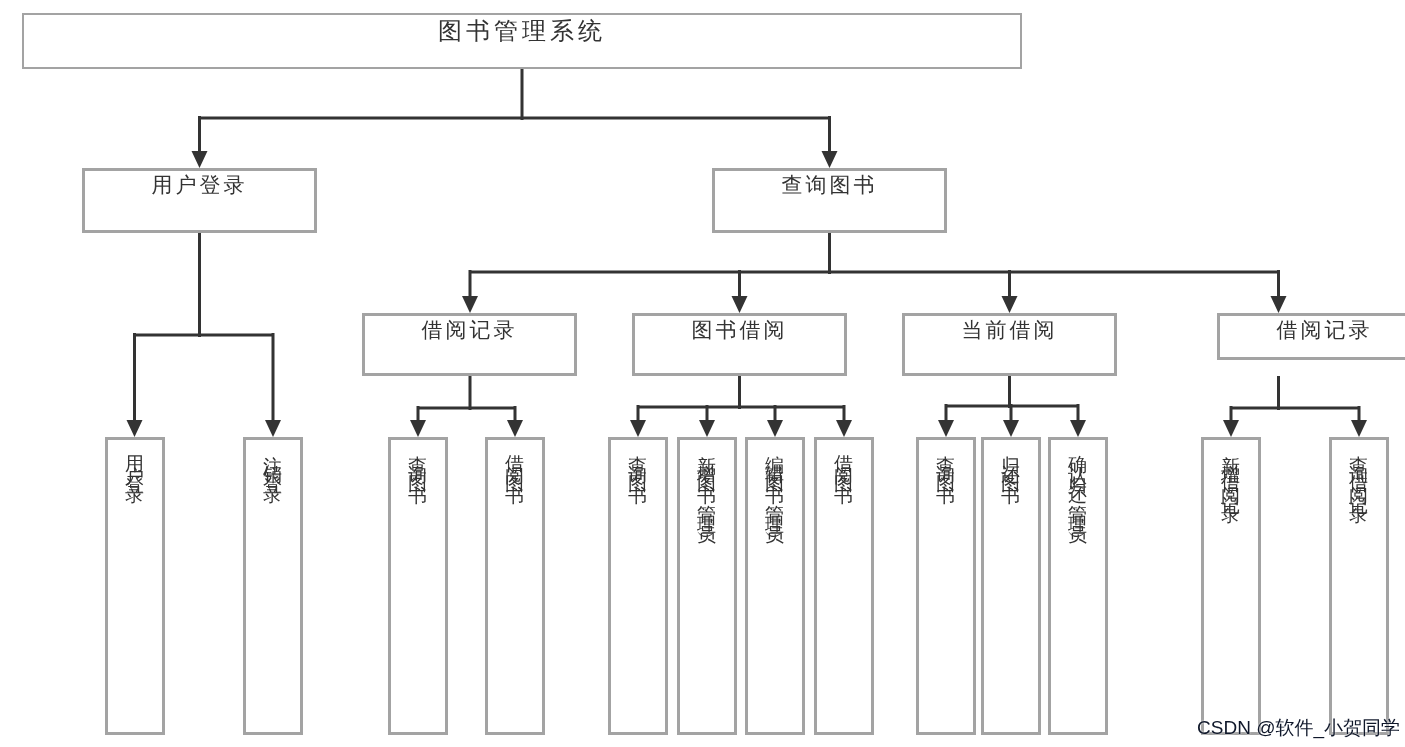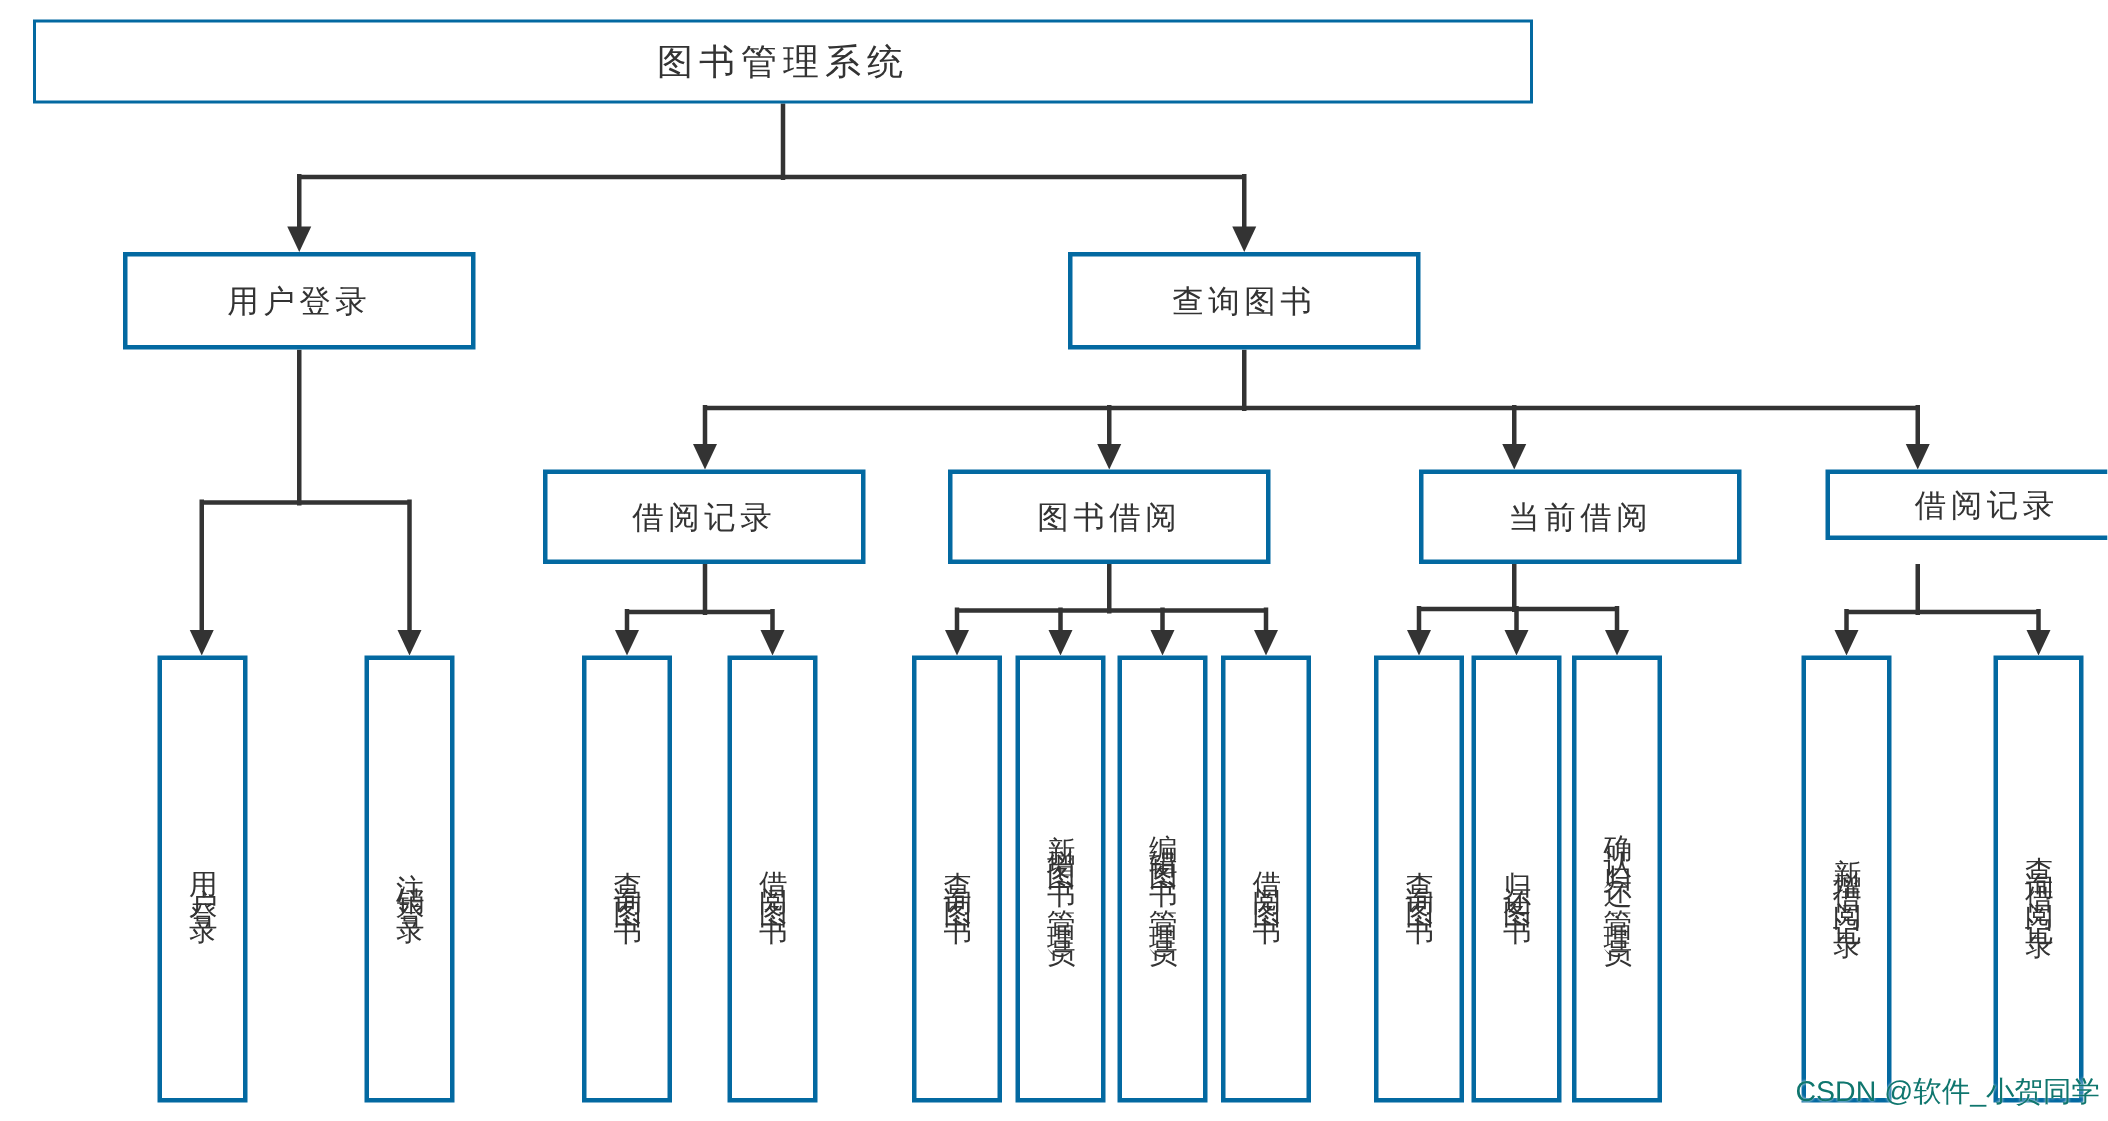--- a/index.html
+++ b/index.html
@@ -13,23 +13,22 @@
   }
   .wires {
     position: absolute;
     left: 0; top: 0;
     z-index: 0;
   }
   .node {
     position: absolute;
     box-sizing: border-box;
     background: #ffffff;
-    border: 3px solid #0369a1;
+    border: 3px solid #a3a3a3;
     display: flex;
-    align-items: center;
     justify-content: center;
     z-index: 1;
     color: #333333;
   }
   .node.root { border-width: 2px; }
   .lbl {
     font-size: 21px;
     letter-spacing: 3px;
     color: #333333;
     white-space: nowrap;
@@ -45,21 +44,21 @@
     font-size: 19px;
     letter-spacing: 10px;
     color: #333333;
     line-height: 1;
   }
   .watermark {
     position: absolute;
     right: 5px;
     bottom: 6px;
     font-size: 19px;
-    color: #0f766e;
+    color: #0f172a;
     text-shadow: 0 0 2px #ffffff;
     z-index: 3;
     white-space: nowrap;
   }
 </style>
 </head>
 <body>
 
 <div class="canvas">
 
@@ -104,21 +103,21 @@
   <div class="node" style="left:712px;top:168px;width:235px;height:65px">
     <span class="lbl">查询图书</span>
   </div>
 
   <div class="node" style="left:362px;top:313px;width:215px;height:63px">
     <span class="lbl">借阅记录</span>
   </div>
   <div class="node" style="left:632px;top:313px;width:215px;height:63px">
     <span class="lbl">图书借阅</span>
   </div>
-  <div class="node" style="left:946px;top:313px;width:215px;height:63px">
+  <div class="node" style="left:902px;top:313px;width:215px;height:63px">
     <span class="lbl">当前借阅</span>
   </div>
   <div class="node" style="left:1217px;top:313px;width:215px;height:47px">
     <span class="lbl">借阅记录</span>
   </div>
 
   <div class="node v" style="left:105px;top:437px">
     <span class="vtext">用户登录</span>
   </div>
   <div class="node v" style="left:243px;top:437px">

